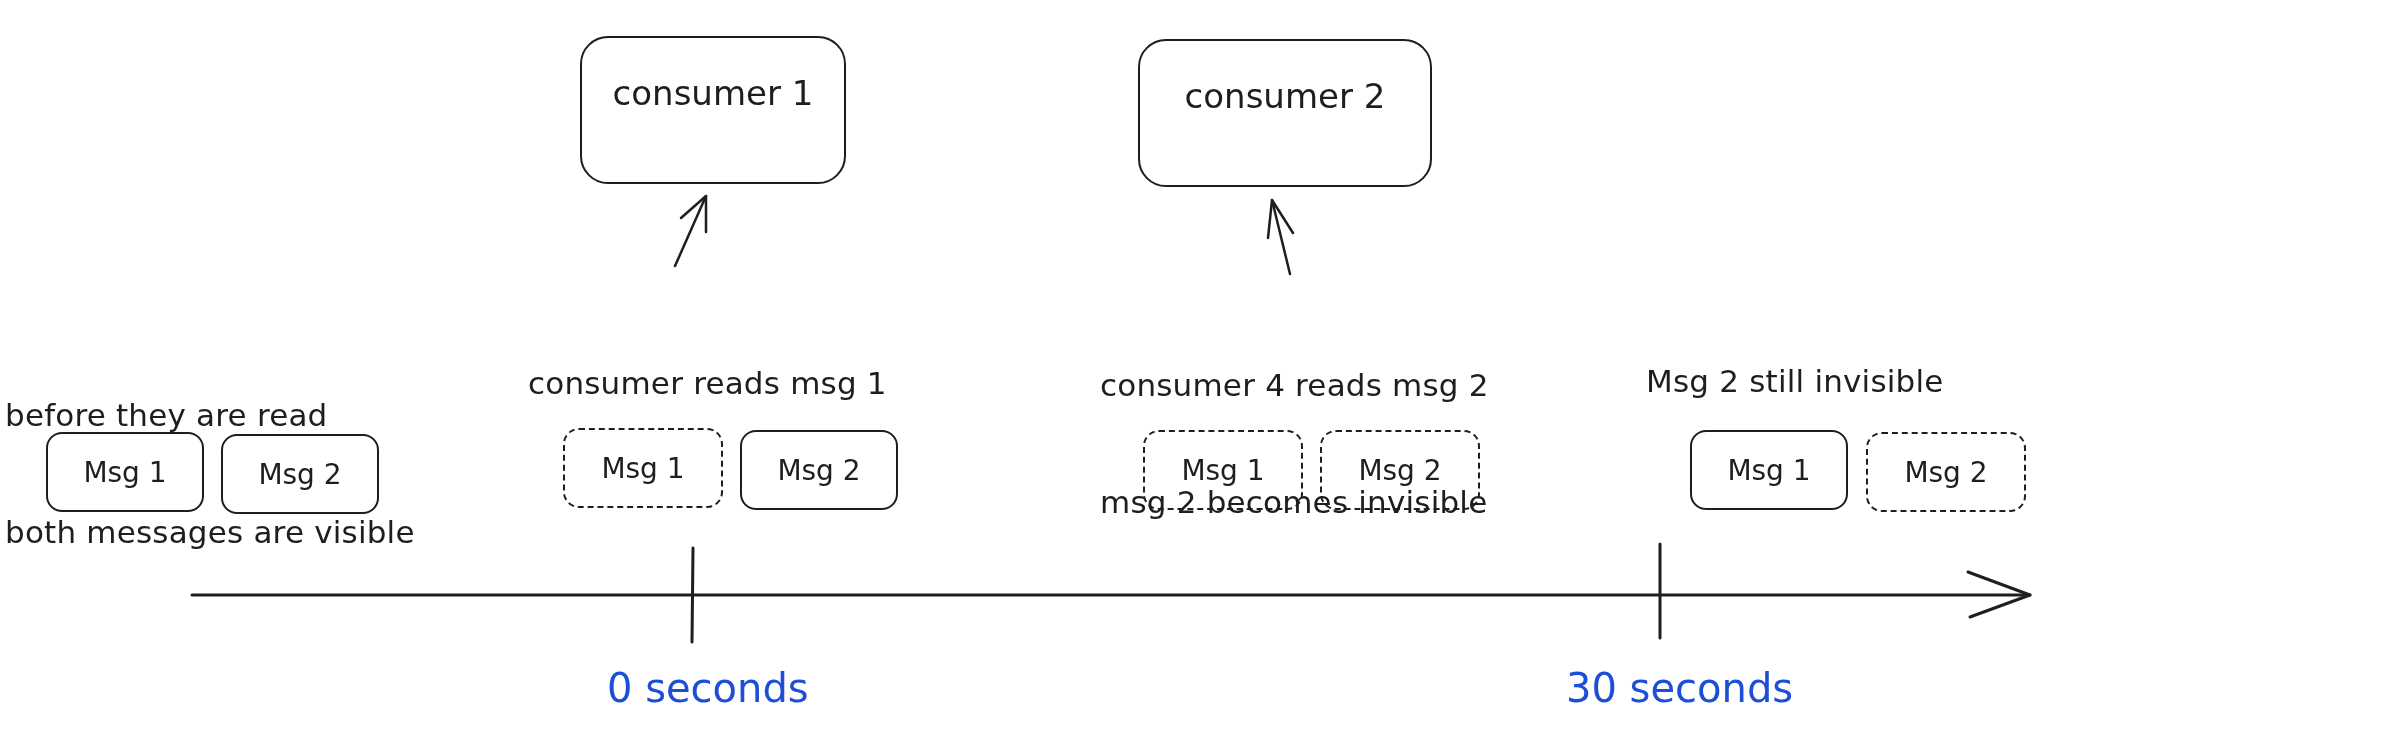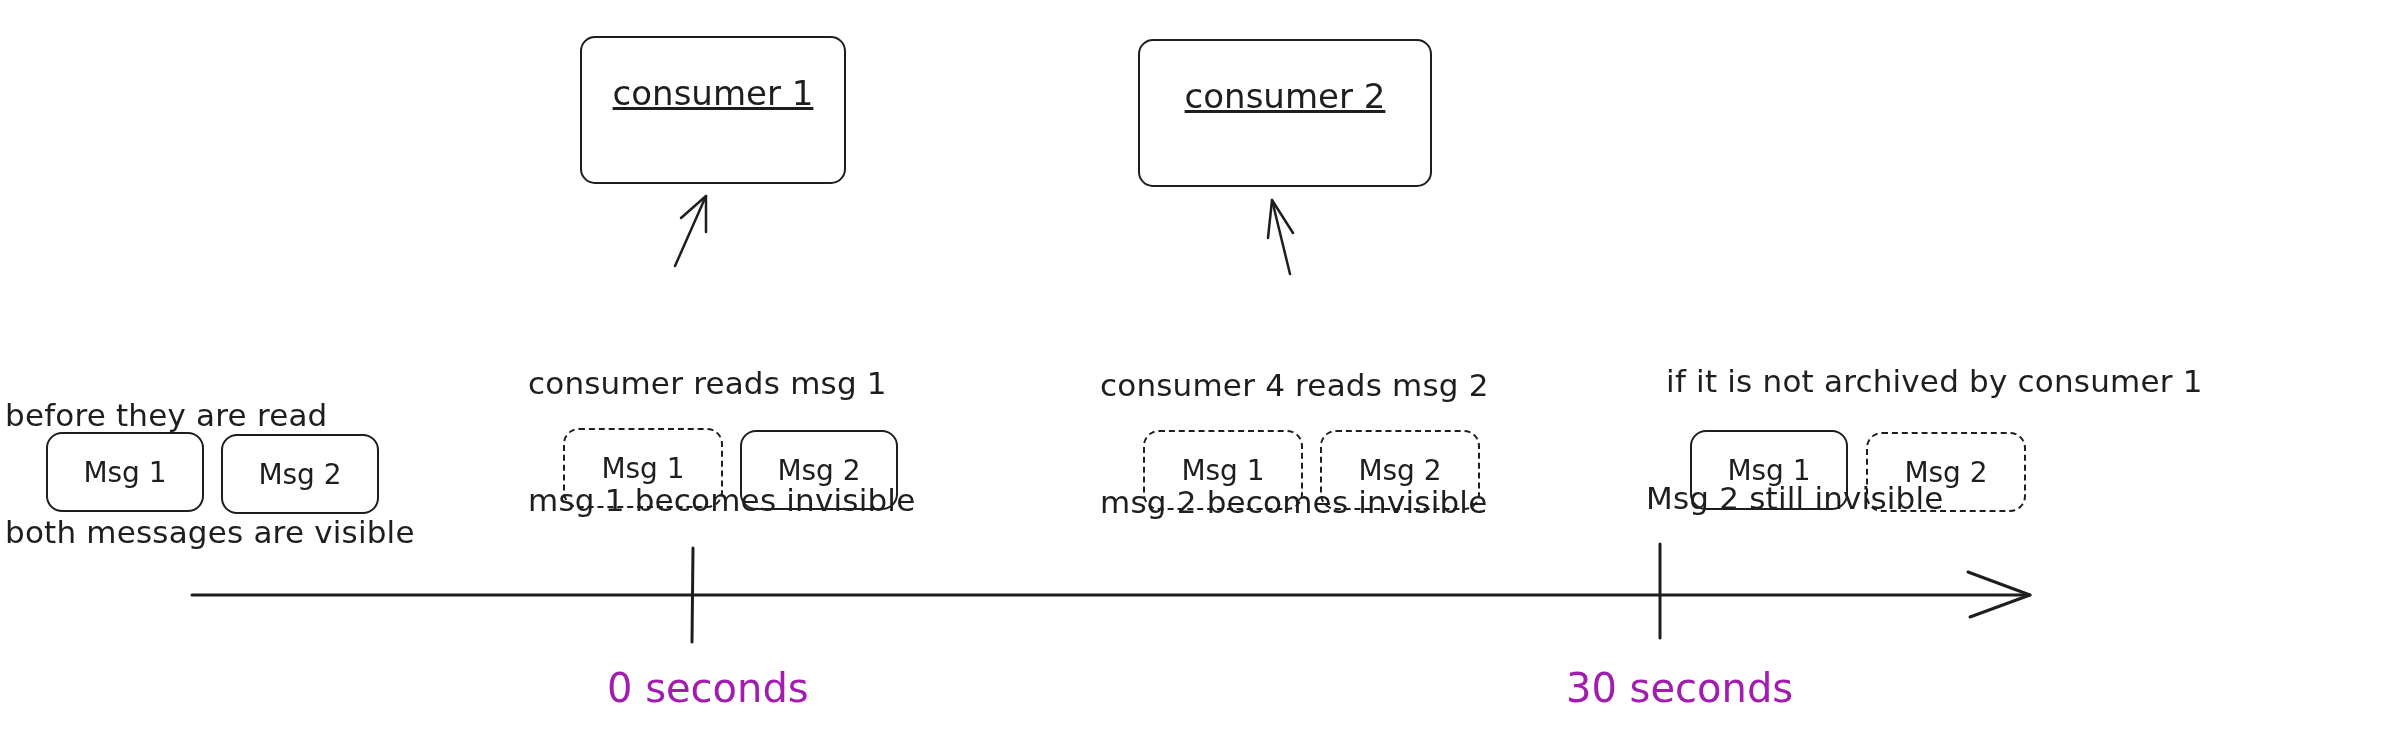--- a/index.html
+++ b/index.html
@@ -6,23 +6,23 @@
   body { width: 2382px; height: 740px; position: relative; overflow: hidden;
          font-family: "DejaVu Sans", sans-serif; color: #1e1e1e; }
   svg.canvas { position: absolute; left: 0; top: 0; }
   .txt { position: absolute; font-size: 31px; line-height: 39px; white-space: pre;
          letter-spacing: 0.2px; color: #1e1e1e; }
   .box { position: absolute; display: flex; align-items: center; justify-content: center;
          border: 2.5px solid #1e1e1e; box-sizing: border-box; background: transparent;
          font-size: 28px; color: #1e1e1e; }
   .box.solid { border-style: solid; }
   .box.dashed { border-style: dashed; }
-  .consumer { border-radius: 15px; font-size: 34px; text-decoration: underline; }
+  .consumer { border-radius: 28px; font-size: 34px; }
   .msg { border-radius: 16px; margin-left: 28px; }
-  .tick-label { position: absolute; font-size: 40px; white-space: pre; color: #a21caf; }
+  .tick-label { position: absolute; font-size: 40px; white-space: pre; color: #1d4ed8; }
 </style>
 </head>
 <body>
 
 <svg class="canvas" width="2382" height="740">
 
   <g>
     <line x1="192" y1="595" x2="2030" y2="595" stroke="#1e1e1e" stroke-width="3" stroke-linecap="round"></line>
     <polyline points="1968,572 2030,595 1970,617" fill="none" stroke="#1e1e1e" stroke-width="3" stroke-linecap="round" stroke-linejoin="round"></polyline>
   </g>
@@ -53,42 +53,40 @@
 </div>
 <div class="box solid msg" style="left:18px; top:432px; width:158px; height:80px;">
   <span>Msg 1</span>
 </div>
 <div class="box solid msg" style="left:193px; top:434px; width:158px; height:80px;">
   <span>Msg 2</span>
 </div>
 
 <div class="txt" style="left:528px; top:286px;">
   <div>consumer reads msg 1</div>
-  <div>msg 1 becomes invisible</div>
 </div>
 <div class="box dashed msg" style="left:535px; top:428px; width:160px; height:80px;">
   <span>Msg 1</span>
 </div>
 <div class="box solid msg" style="left:712px; top:430px; width:158px; height:80px;">
   <span>Msg 2</span>
 </div>
 
 <div class="txt" style="left:1100px; top:288px;">
   <div>consumer 4 reads msg 2</div>
   <div>msg 2 becomes invisible</div>
 </div>
 <div class="box dashed msg" style="left:1115px; top:430px; width:160px; height:80px;">
   <span>Msg 1</span>
 </div>
 <div class="box dashed msg" style="left:1292px; top:430px; width:160px; height:80px;">
   <span>Msg 2</span>
 </div>
 
 <div class="txt" style="left:1646px; top:284px;">
-  <div>  if it is not archived by consumer 1</div>
   <div>Msg 2 still invisible</div>
 </div>
 <div class="box solid msg" style="left:1662px; top:430px; width:158px; height:80px;">
   <span>Msg 1</span>
 </div>
 <div class="box dashed msg" style="left:1838px; top:432px; width:160px; height:80px;">
   <span>Msg 2</span>
 </div>
 
 <div class="tick-label" style="left:607px; top:665px;">0 seconds</div>

